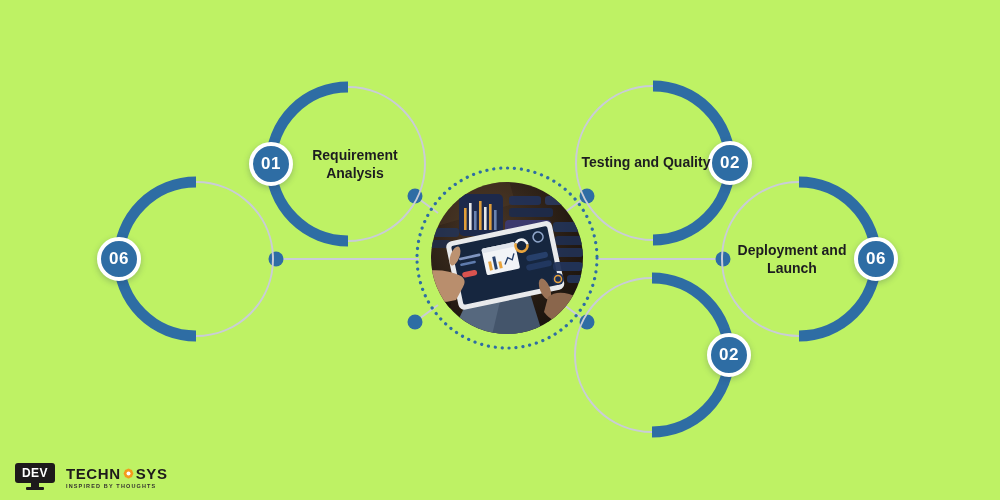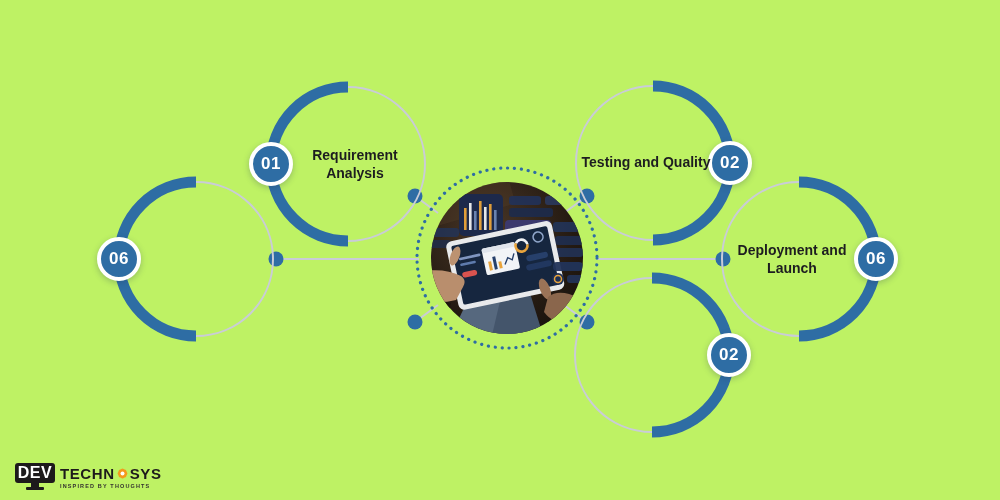--- a/index.html
+++ b/index.html
@@ -33,24 +33,24 @@
   #step6{left:567px;top:270px;}
 
   
   .center-wrap{position:absolute;left:417px;top:168px;width:180px;height:180px;}
 
   
   .logo{position:absolute;left:15px;top:463px;display:flex;align-items:flex-start;}
   .logo-monitor{position:relative;width:40px;height:30px;}
   .logo-screen{width:40px;height:20px;background:#1d1a1b;border-radius:3px;
                display:flex;align-items:center;justify-content:center;}
-  .logo-screen span{color:#ffffff;font-size:16px;font-weight:700;letter-spacing:.5px;}
+  .logo-screen span{color:#ffffff;font-size:12px;font-weight:700;letter-spacing:.5px;}
   .logo-stand{width:8px;height:4px;background:#1d1a1b;margin:0 auto;}
   .logo-base{width:18px;height:2.5px;background:#1d1a1b;margin:0 auto;border-radius:1px;}
-  .logo-name-block{margin-left:5px;margin-top:3px;}
+  .logo-name-block{margin-left:11px;margin-top:3px;}
   .logo-wordmark{display:flex;align-items:center;color:#1d1a1b;font-size:15px;
                  font-weight:700;letter-spacing:.6px;line-height:1;}
   .logo-gear{margin:0 1px;}
   .logo-tagline{margin-top:2px;font-size:5.5px;font-weight:700;letter-spacing:1.15px;
                 color:#33302f;white-space:nowrap;}
 </style>
 </head>
 <body>
 
 <div class="canvas">

